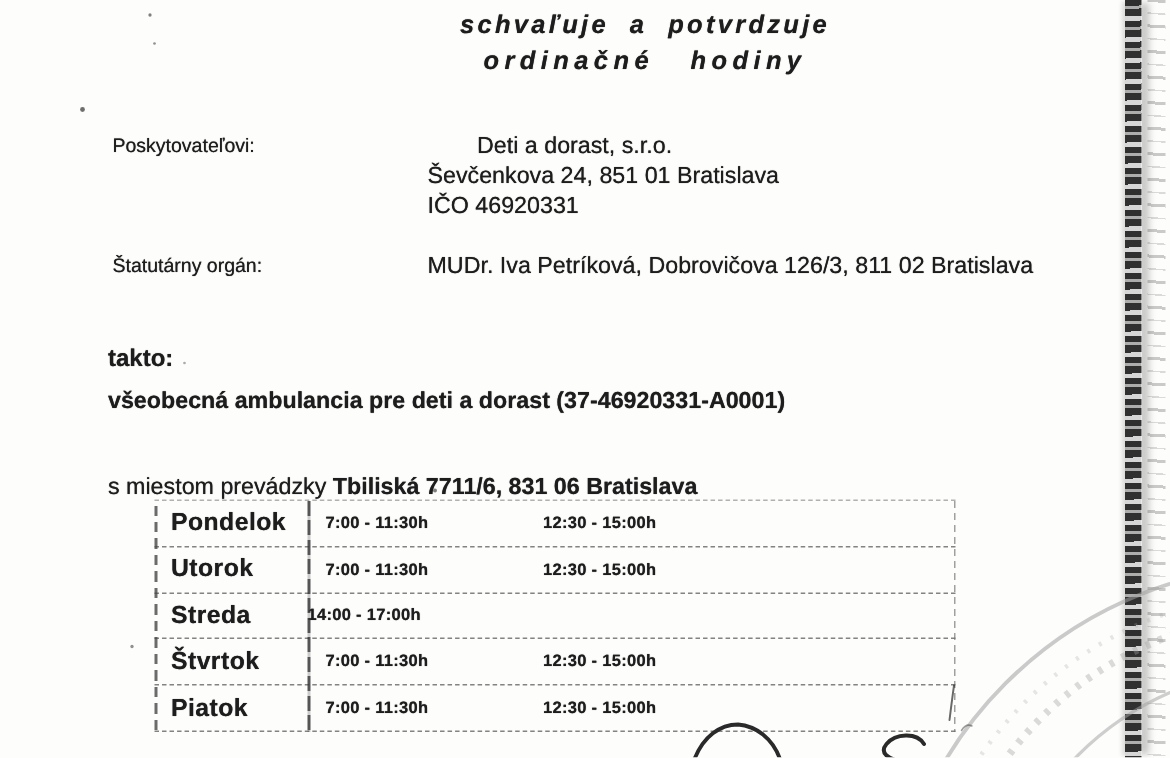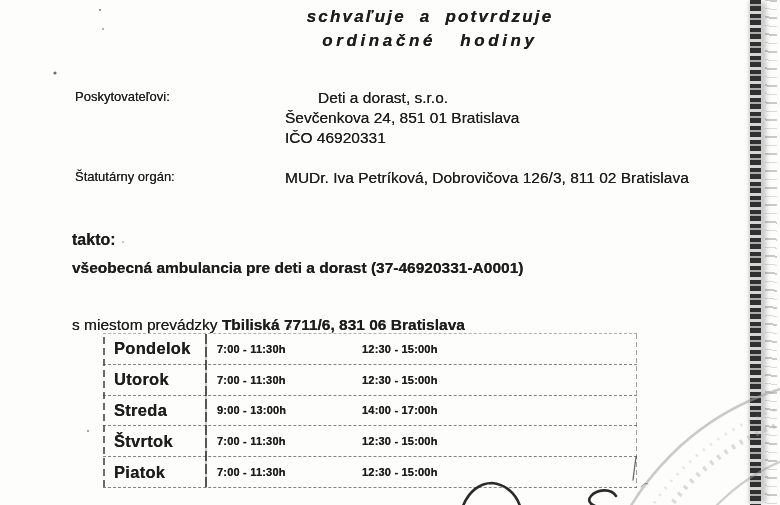--- a/index.html
+++ b/index.html
@@ -84,21 +84,20 @@
     <span class="hours morning scan">7:00 - 11:30h</span>
     <span class="hours scan">12:30 - 15:00h</span>
   </div>
   <div class="t-row">
     <span class="day scan">Utorok</span>
     <span class="hours morning scan">7:00 - 11:30h</span>
     <span class="hours scan">12:30 - 15:00h</span>
   </div>
   <div class="t-row">
     <span class="day scan">Streda</span>
-    <span class="hours morning scan">9:00 - 13:00h</span>
     <span class="hours scan">14:00 - 17:00h</span>
   </div>
   <div class="t-row">
     <span class="day scan">Štvrtok</span>
     <span class="hours morning scan">7:00 - 11:30h</span>
     <span class="hours scan">12:30 - 15:00h</span>
   </div>
   <div class="t-row">
     <span class="day scan">Piatok</span>
     <span class="hours morning scan">7:00 - 11:30h</span>

